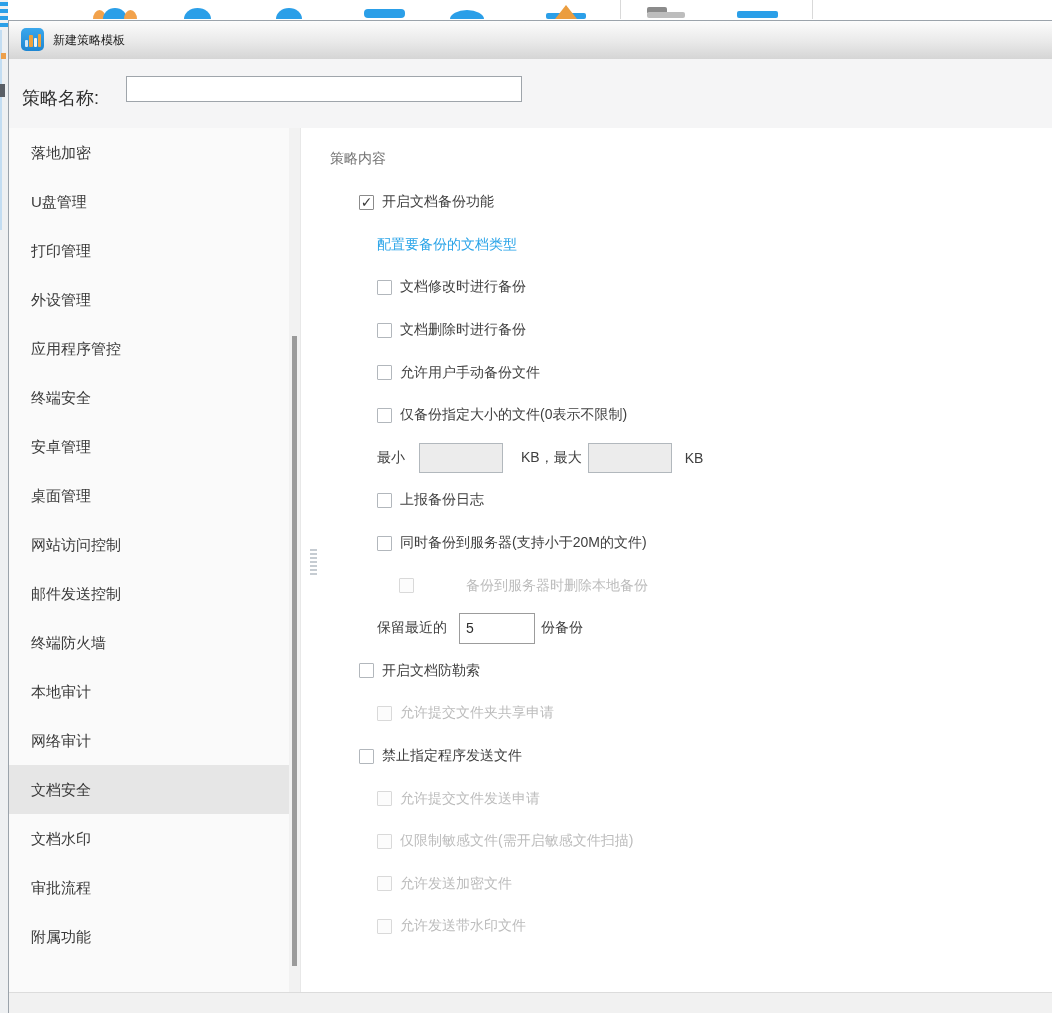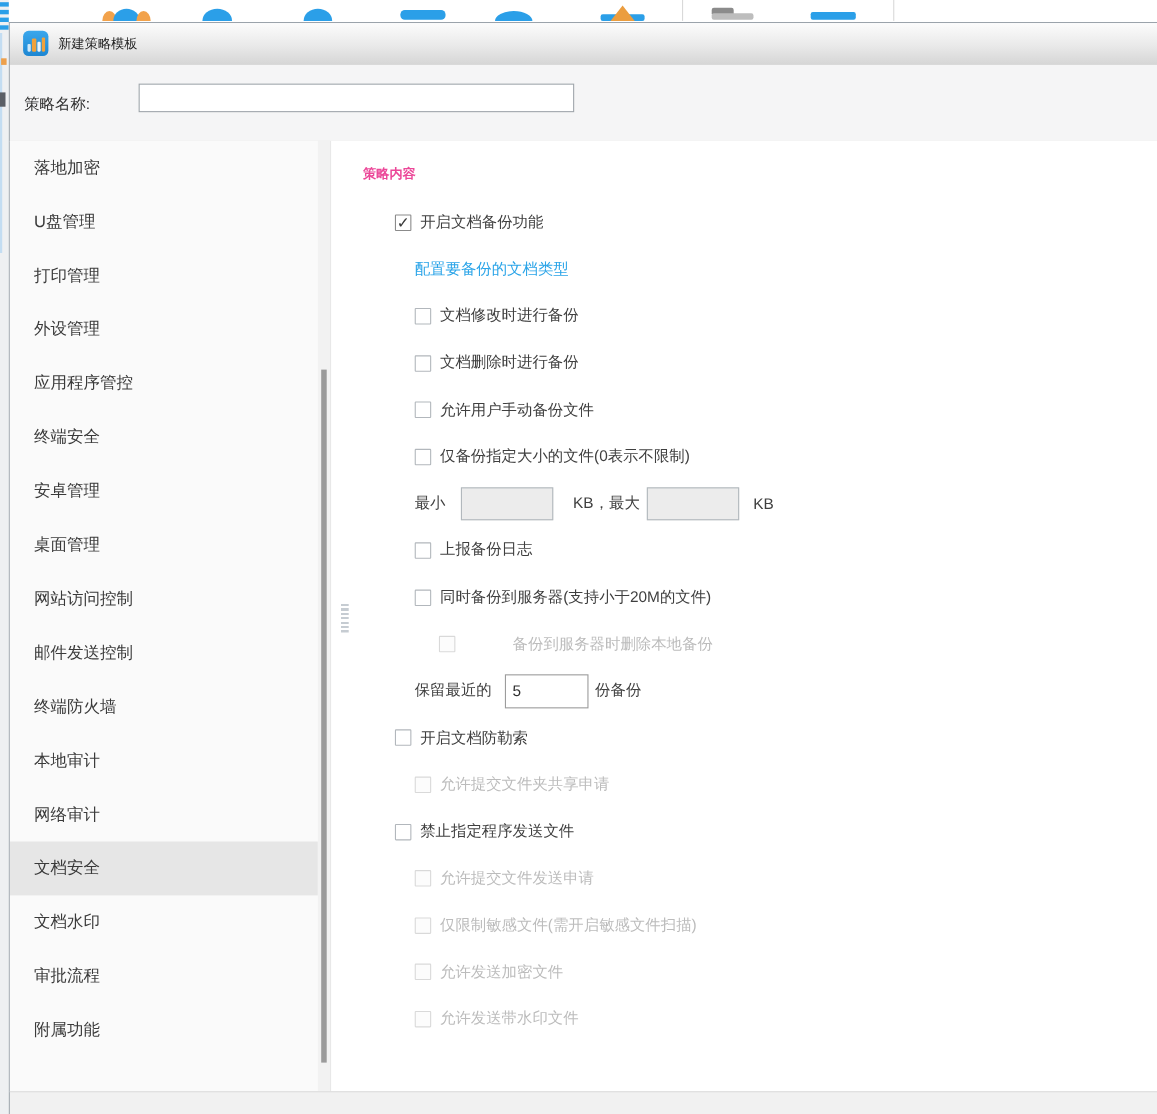--- a/index.html
+++ b/index.html
@@ -31,35 +31,35 @@
   .app-icon{position:absolute;left:12px;top:7px;width:23px;height:23px;border-radius:5px;
             background:linear-gradient(#3aa7ec,#1d86d2);}
   .app-icon i{position:absolute;bottom:4px;border-radius:1px;}
   .ai-b1{left:4px;width:3px;height:7px;background:#cfe9fb;}
   .ai-b2{left:8px;width:4px;height:12px;background:#f0a23c;}
   .ai-b3{left:13px;width:3px;height:9px;background:#e8f4fd;}
   .ai-b4{left:17px;width:3px;height:13px;background:#f0a23c;}
   .title{position:absolute;left:44px;top:11px;font-size:12px;color:#1d1d1d;}
 
   .name-row{position:absolute;left:0;top:38px;right:0;height:69px;border-bottom:1px solid #d8d8d8;background:#f5f5f6;}
-  .name-label{position:absolute;left:13px;top:27px;font-size:14px;color:#2e2e2e;}
+  .name-label{position:absolute;left:13px;top:27px;font-size:18px;color:#2e2e2e;}
   .name-input{position:absolute;left:117px;top:17px;width:396px;height:26px;background:#fff;
               border:1px solid #9fa5ab;box-sizing:border-box;font-size:14px;padding:0 6px;outline:none;}
 
   .body{position:absolute;left:0;top:107px;right:0;bottom:20px;background:#fff;}
   .sidebar{position:absolute;left:0;top:0;bottom:0;width:280px;background:#fafafa;overflow:hidden;}
   .side-item{height:49px;line-height:49px;padding-left:22px;font-size:15px;color:#3a3a3a;cursor:default;white-space:nowrap;}
   .side-item.selected{background:#e6e6e6;}
   .v-scroll{position:absolute;left:280px;top:0;bottom:0;width:11px;background:#f2f2f2;}
   .v-thumb{position:absolute;left:3px;top:208px;width:5px;height:630px;background:#9b9b9b;}
 
   .main{position:absolute;left:291px;top:0;right:0;bottom:0;background:#fff;border-left:1px solid #e8e8e8;overflow:hidden;}
   .grip{position:absolute;left:9px;top:421px;width:7px;height:26px;
         background:repeating-linear-gradient(to bottom,#c6ccd2 0 2px,transparent 2px 4px);}
-  .heading{padding:18px 0 0 29px;height:25px;line-height:25px;font-size:12px;font-weight:bold;color:#ec4899;}
+  .heading{padding:18px 0 0 29px;height:25px;line-height:25px;font-size:14px;font-weight:normal;color:#737373;}
   .rows{margin-top:10px;}
   .row{display:flex;align-items:center;height:42.6px;font-size:14px;color:#3f3f3f;}
   .row.ind1{padding-left:58px;}
   .row.ind2{padding-left:76px;}
   .row.ind3{padding-left:98px;gap:44px;}
   .cb{width:15px;height:15px;box-sizing:border-box;border:1px solid #b2b7bc;background:#fff;border-radius:1px;
       display:inline-flex;align-items:center;justify-content:center;flex:0 0 auto;}
   .cb.checked{border-color:#8b8b8b;color:#3a3a3a;font-weight:bold;font-size:14px;line-height:14px;}
   .row .lbl{margin-left:8px;white-space:nowrap;}
   .row.disabled{color:#bcbcbc;}

